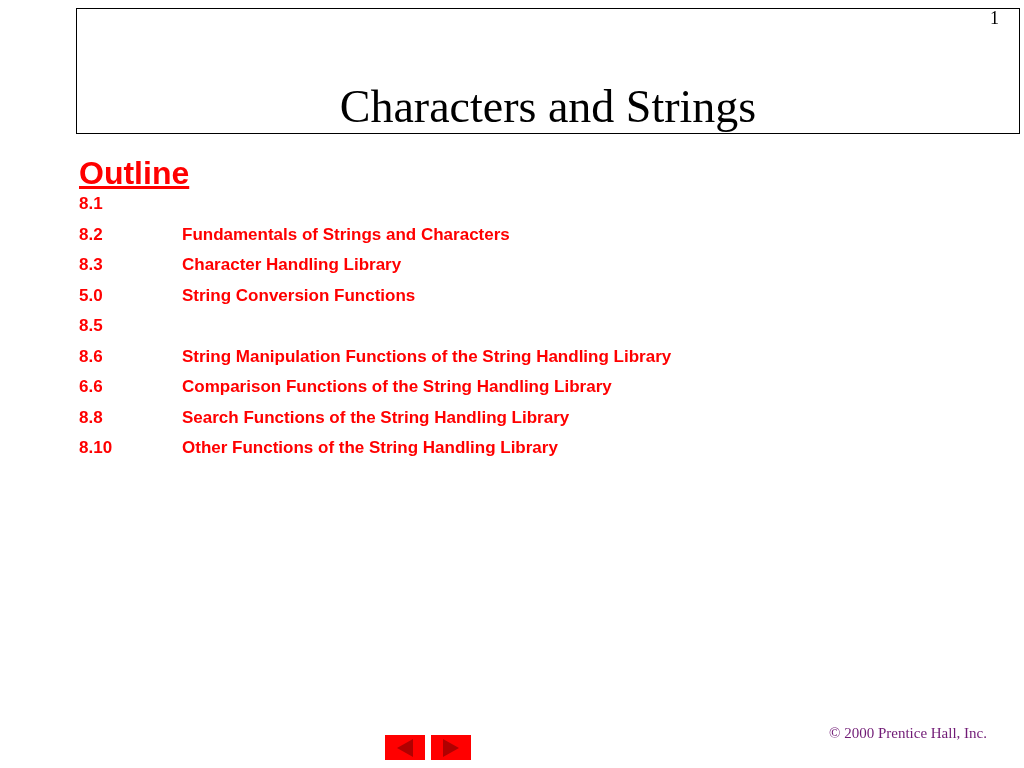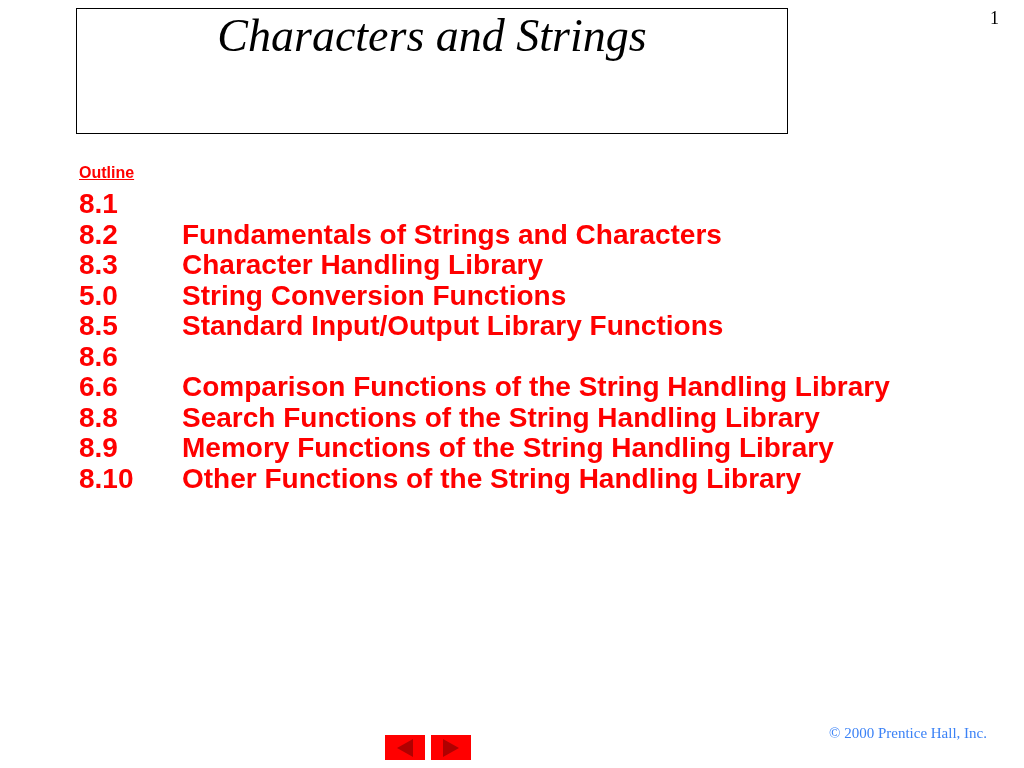--- a/index.html
+++ b/index.html
@@ -1,27 +1,27 @@
 <!DOCTYPE html>
 <html><head>
 <meta charset="utf-8">
 <style>
   html, body { margin:0; padding:0; background:#ffffff; }
   body { width:1024px; height:768px; position:relative; overflow:hidden; }
   .page-num { position:absolute; left:990px; top:8px; font-family:"Liberation Serif", serif; font-size:18px; color:#000; }
-  .title-box { position:absolute; left:76px; top:8px; width:712px; height:126px; border:1px solid #000; box-sizing:border-box; display:flex; align-items:flex-start; justify-content:center;font-style:italic; }
+  .title-box { position:absolute; left:76px; top:8px; width:944px; height:126px; border:1px solid #000; box-sizing:border-box; display:flex; align-items:flex-end; justify-content:center; }
   .title { font-family:"Liberation Serif", serif; font-size:46px; color:#000; }
   .outline { position:absolute; left:79px; top:157px; font-family:"Liberation Sans", sans-serif; font-weight:bold; color:#ff0000; }
-  .outline-head { font-size:16px; text-decoration:underline; line-height:32px; }
-  .row { font-size:28px; line-height:30.5px; display:flex; white-space:nowrap; }
+  .outline-head { font-size:32px; text-decoration:underline; line-height:32px; }
+  .row { font-size:17px; line-height:30.5px; display:flex; white-space:nowrap; }
   .num { width:103px; }
   .nav { position:absolute; top:735px; width:40px; height:25px; background:#ff0000; display:flex; align-items:center; justify-content:center; cursor:pointer; }
   .tri-left { width:0; height:0; border-top:9px solid transparent; border-bottom:9px solid transparent; border-right:16px solid #b00000; }
   .tri-right { width:0; height:0; border-top:9px solid transparent; border-bottom:9px solid transparent; border-left:16px solid #b00000; }
-  .copyright { position:absolute; left:829px; top:722px; font-family:"Liberation Serif", serif; font-size:15px; line-height:22px; color:#3b82f6; }
+  .copyright { position:absolute; left:829px; top:722px; font-family:"Liberation Serif", serif; font-size:15px; line-height:22px; color:#701a75; }
 </style>
 </head>
 <body>
 
 <div class="page-num">1</div>
 
 <div class="title-box">
   <div class="title">Characters and Strings</div>
 </div>
 
@@ -37,36 +37,32 @@
   <div class="row">
       <span class="num">8.3</span>
       <span>Character Handling Library</span>
     </div>
   <div class="row">
       <span class="num">5.0</span>
       <span>String Conversion Functions</span>
     </div>
   <div class="row">
       <span class="num">8.5</span>
-      <span>Standard Input/Output Library Functions</span>
     </div>
   <div class="row">
       <span class="num">8.6</span>
+      <span>String Manipulation Functions of the String Handling Library</span>
     </div>
   <div class="row">
       <span class="num">6.6</span>
       <span>Comparison Functions of the String Handling Library</span>
     </div>
   <div class="row">
       <span class="num">8.8</span>
       <span>Search Functions of the String Handling Library</span>
-    </div>
-  <div class="row">
-      <span class="num">8.9</span>
-      <span>Memory Functions of the String Handling Library</span>
     </div>
   <div class="row">
       <span class="num">8.10</span>
       <span>Other Functions of the String Handling Library</span>
     </div>
 </div>
 
 <div class="nav" style="left:385px;">
   <span class="tri-left"></span>
 </div>

